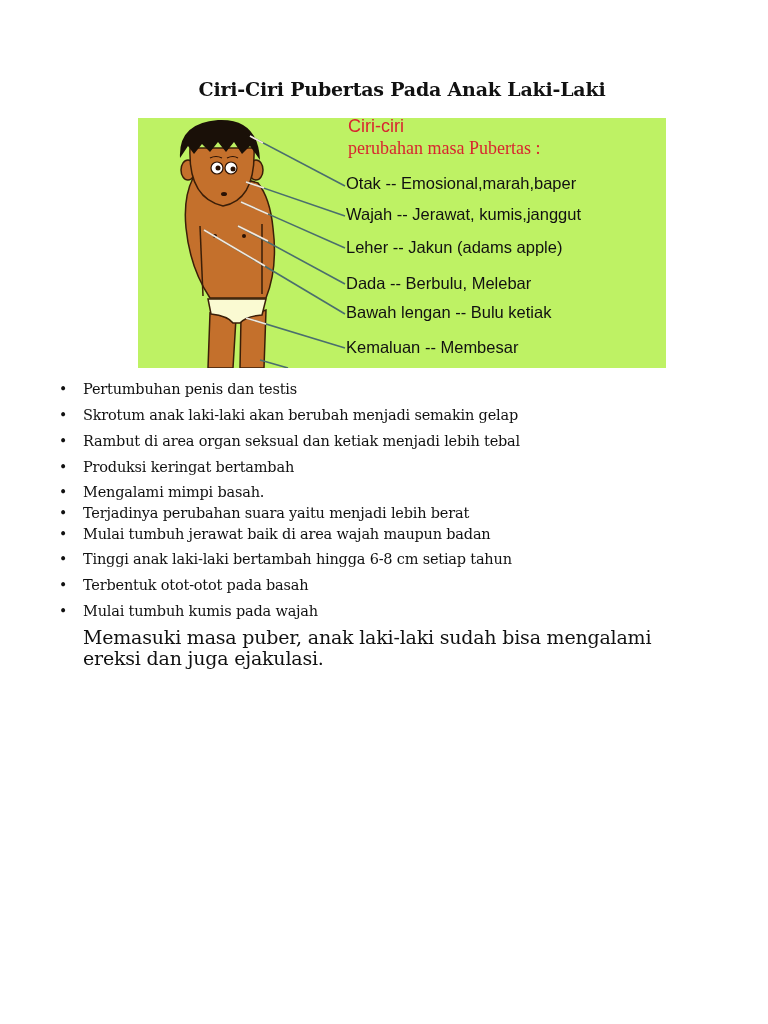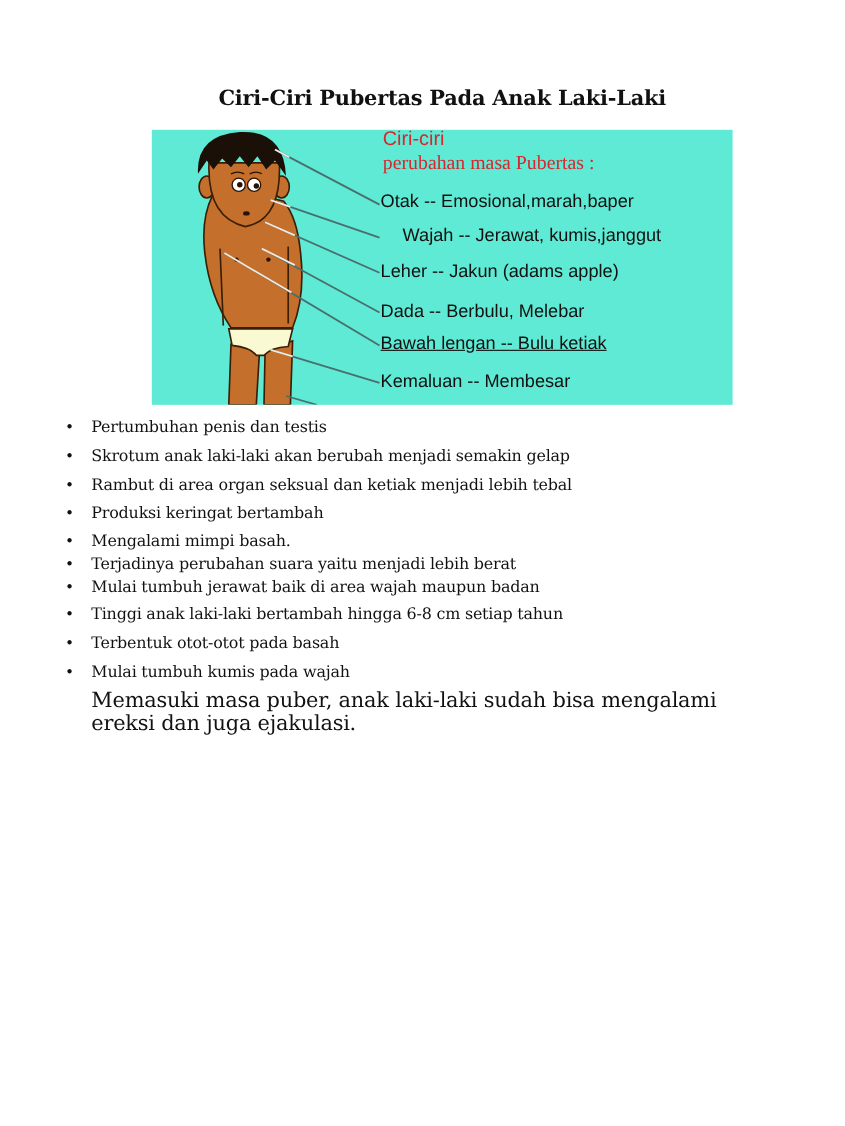--- a/index.html
+++ b/index.html
@@ -1,21 +1,21 @@
 <!DOCTYPE html>
 <html><head>
   <meta charset="utf-8">
   <style>
     html, body { margin: 0; padding: 0; background: #ffffff; }
     body { width: 768px; height: 1024px; position: relative; overflow: hidden;
            font-family: "DejaVu Serif", "Liberation Serif", serif; color: #111; }
     .page-title { position: absolute; top: 78px; left: 0; width: 804px; text-align: center;
            font-family: "DejaVu Serif", serif; font-weight: bold; font-size: 19px; letter-spacing: -0.2px; color: #111; }
     .figure { position: absolute; left: 138px; top: 118px; width: 528px; height: 250px;
-              background: #5eead4; overflow: hidden; }
+              background: #bef264; overflow: hidden; }
     .figure svg { position: absolute; left: 0; top: 0; }
     .fig-heading { position: absolute; left: 210px; font-family: "Liberation Sans", sans-serif;
               color: #d8262f; font-size: 18px; line-height: 20px; }
     .fig-label { position: absolute; left: 208px; font-family: "Liberation Sans", sans-serif;
               color: #111; font-size: 16.5px; white-space: nowrap; }
     .bullets { position: absolute; left: 0; top: 381px; width: 768px; margin: 0; padding: 0; list-style: none; }
     .bullets li { position: relative; padding-left: 83px; font-size: 14.5px; white-space: nowrap; letter-spacing: -0.2px; }
     .bullets li .dot { position: absolute; left: 59px; top: 0; font-size: 14px; }
     .u { text-decoration-color: #555; }
     .para { position: absolute; left: 83px; top: 627px; width: 600px; font-size: 19px; line-height: 21px; letter-spacing: -0.2px; }
@@ -70,24 +70,24 @@
       <line x1="100" y1="108" x2="130" y2="123"></line>
       <line x1="66" y1="112" x2="127" y2="148"></line>
       <line x1="108" y1="200" x2="128" y2="206"></line>
     </g>
   </svg>
 
   <div class="fig-heading" style="top:-2px;">Ciri-ciri</div>
   <div class="fig-heading" style="top:20px;font-family:Liberation Serif, serif;">perubahan masa Pubertas :</div>
 
   <div class="fig-label" style="top:56px;text-align:right;">Otak -- Emosional,marah,baper</div>
-  <div class="fig-label" style="top:87px;margin-left:20px;">Wajah -- Jerawat, kumis,janggut</div>
+  <div class="fig-label" style="top:87px;">Wajah -- Jerawat, kumis,janggut</div>
   <div class="fig-label" style="top:156px;">Dada -- Berbulu, Melebar</div>
   <div class="fig-label" style="top:120px;">Leher -- Jakun (adams apple)</div>
-  <div class="fig-label" style="top:185px;text-decoration:underline;">Bawah lengan -- Bulu ketiak</div>
+  <div class="fig-label" style="top:185px;">Bawah lengan -- Bulu ketiak</div>
   <div class="fig-label" style="top:220px;">Kemaluan -- Membesar</div>
 </div>
 
 <ul class="bullets">
   <li style="height:26px;"><span class="dot">•</span><span>Pertumbuhan penis dan testis</span></li>
   <li style="height:26px;"><span class="dot">•</span><span>Skrotum anak laki-laki akan berubah menjadi semakin gelap</span></li>
   <li style="height:26px;"><span class="dot">•</span><span>Rambut di area organ seksual dan ketiak menjadi lebih tebal</span></li>
   <li style="height:25px;"><span class="dot">•</span><span>Produksi keringat bertambah</span></li>
   <li style="height:21px;"><span class="dot">•</span><span>Mengalami </span><span class="u">mimpi basah</span><span>.</span></li>
   <li style="height:21px;"><span class="dot">•</span><span>Terjadinya </span><span class="u">perubahan suara</span><span> yaitu menjadi lebih berat</span></li>

